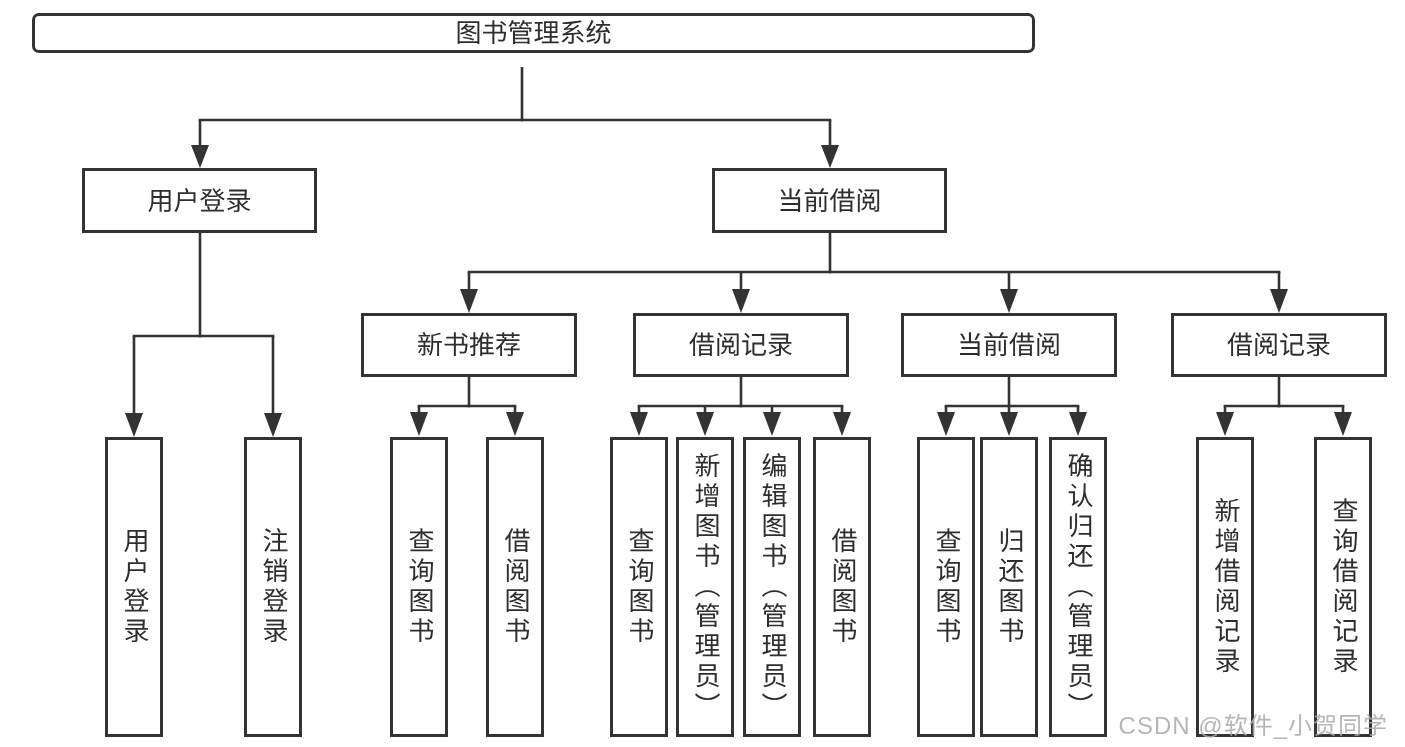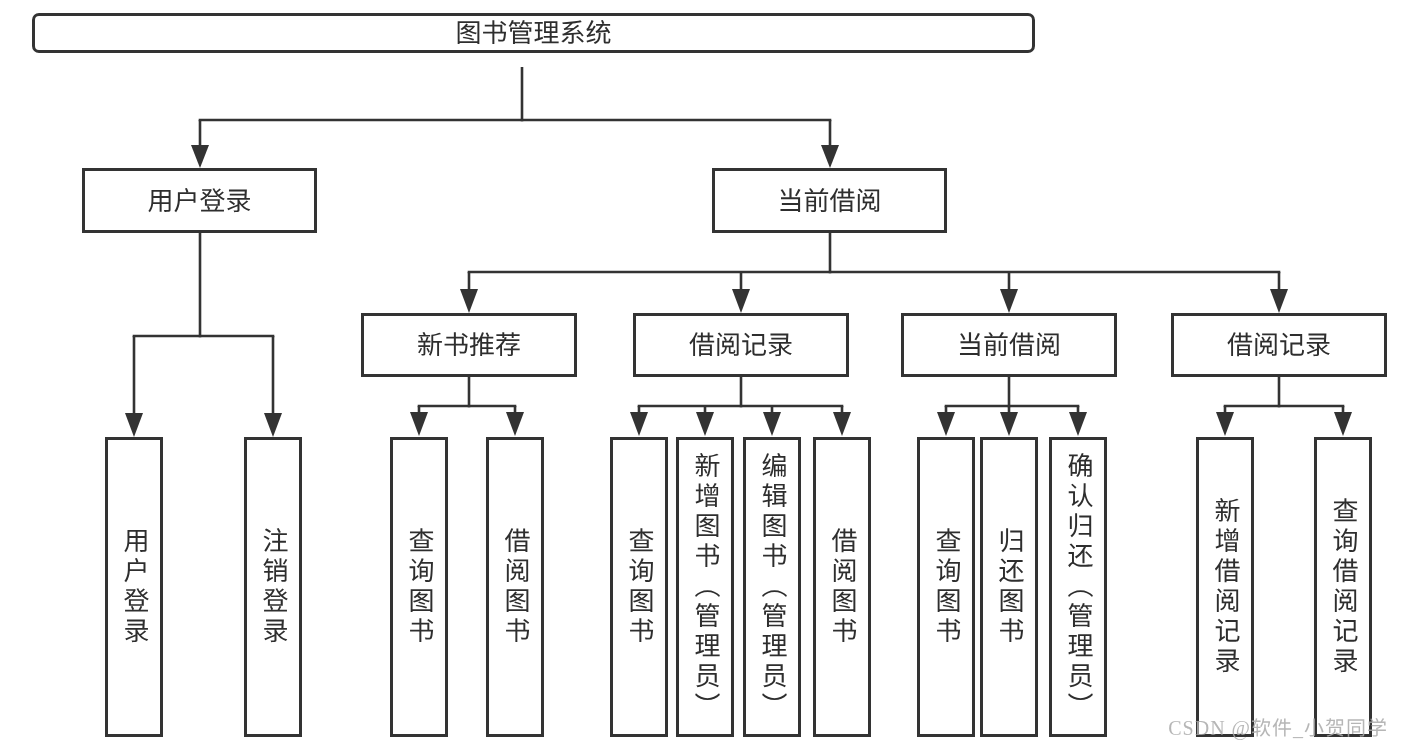--- a/index.html
+++ b/index.html
@@ -28,22 +28,22 @@
   .root{left:32px;top:13px;width:1003px;height:40px;border-radius:7px;}
   .l1{top:168px;width:235px;height:65px;}
   .l2{top:313px;width:216px;height:64px;align-items:center;}
   .leaf{top:437px;width:58px;height:300px;}
   .vtext{
     writing-mode:vertical-rl;text-orientation:mixed;
     letter-spacing:4px;line-height:1;white-space:nowrap;
   }
   .watermark{
     position:absolute;right:17px;bottom:6px;z-index:3;
-    font-size:20px;letter-spacing:1px;
-    color:var(--watermark);opacity:0.85;font-family:Liberation Serif, serif;
+    font-size:24px;letter-spacing:1px;
+    color:var(--watermark);opacity:0.85;
   }
 </style>
 </head>
 <body>
 
 <div class="canvas">
 
   <svg class="connectors" width="1405" height="747" viewBox="0 0 1405 747">
 
     <g>

